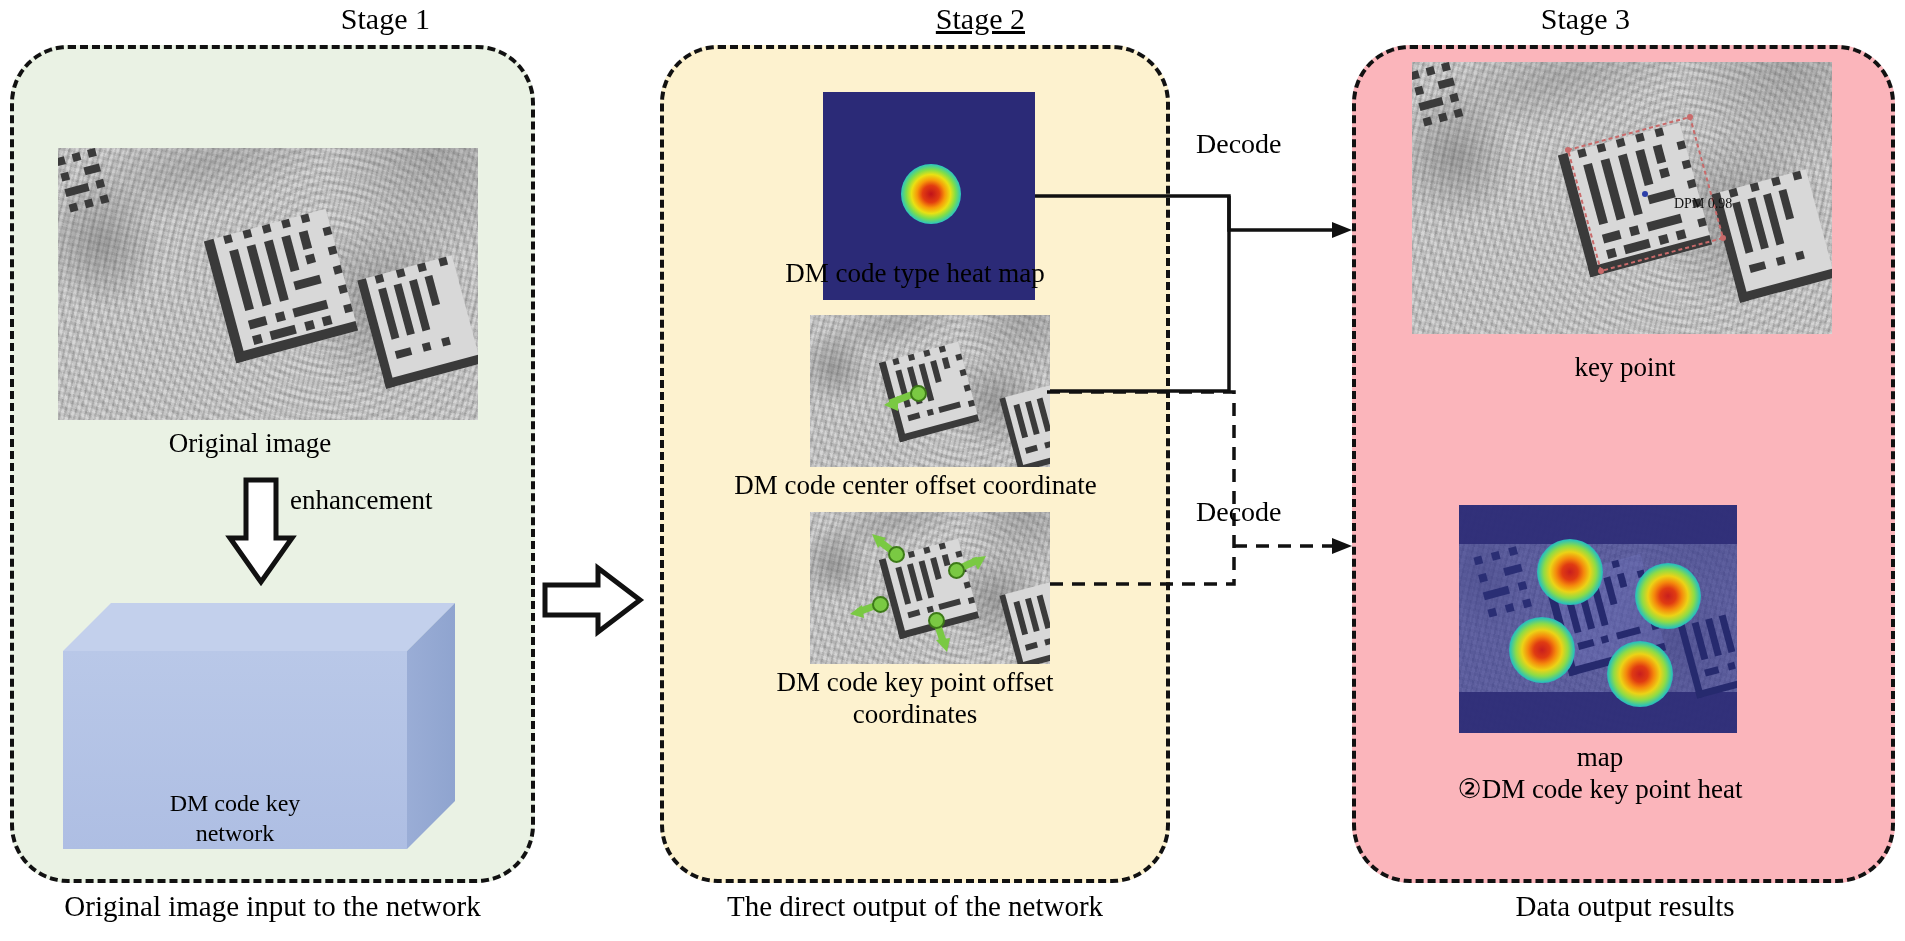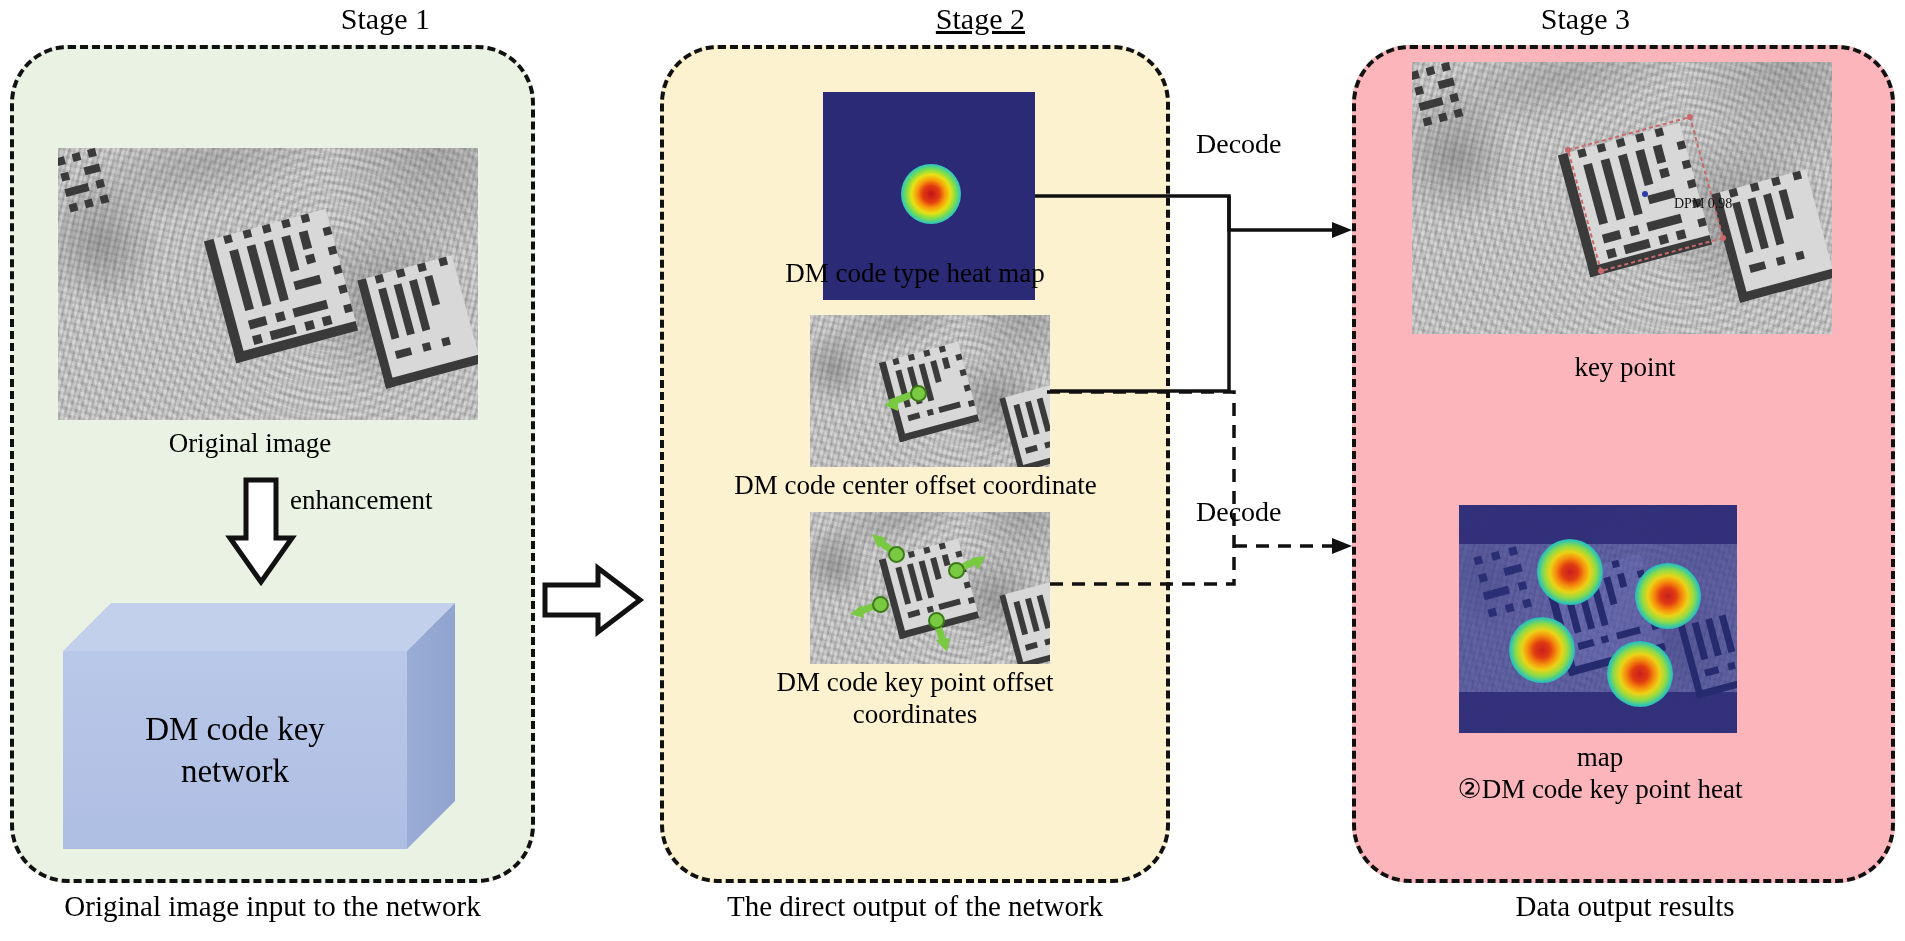--- a/index.html
+++ b/index.html
@@ -104,22 +104,22 @@
     clip-path:polygon(0 100%, 48px 0, 392px 0, 344px 100%);
     width:392px;
   }
   .cube-side{
     position:absolute;left:344px;top:0;width:48px;height:246px;
     background:linear-gradient(90deg,#9aadd6 0%,#8fa4cf 100%);
     clip-path:polygon(0 48px, 48px 0, 48px 198px, 0 100%);
   }
   .cube-text{
     position:absolute;left:0;top:48px;width:344px;height:198px;
-    display:flex;align-items:center;justify-content:center;
-    font-size:33px;line-height:1.28;text-align:center;
+    display:flex;align-items:flex-end;justify-content:center;
+    font-size:24px;line-height:1.28;text-align:center;
   }
 </style>
 </head>
 <body>
 
 <div class="stage-title" style="left:130px;top:2px;width:300px;">Stage 1</div>
 <div class="stage-title" style="left:725px;top:2px;width:300px;text-decoration:underline;">Stage 2</div>
 <div class="stage-title" style="left:1330px;top:2px;width:300px;">Stage 3</div>
 
 <div class="panel" style="left:10px;top:45px;width:525px;height:838px;background:#eaf2e4;">

